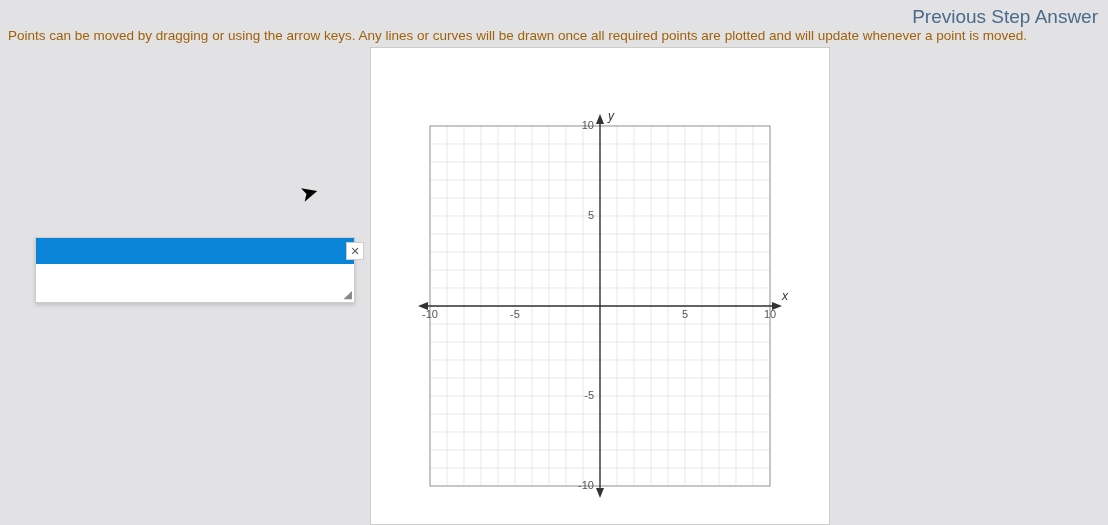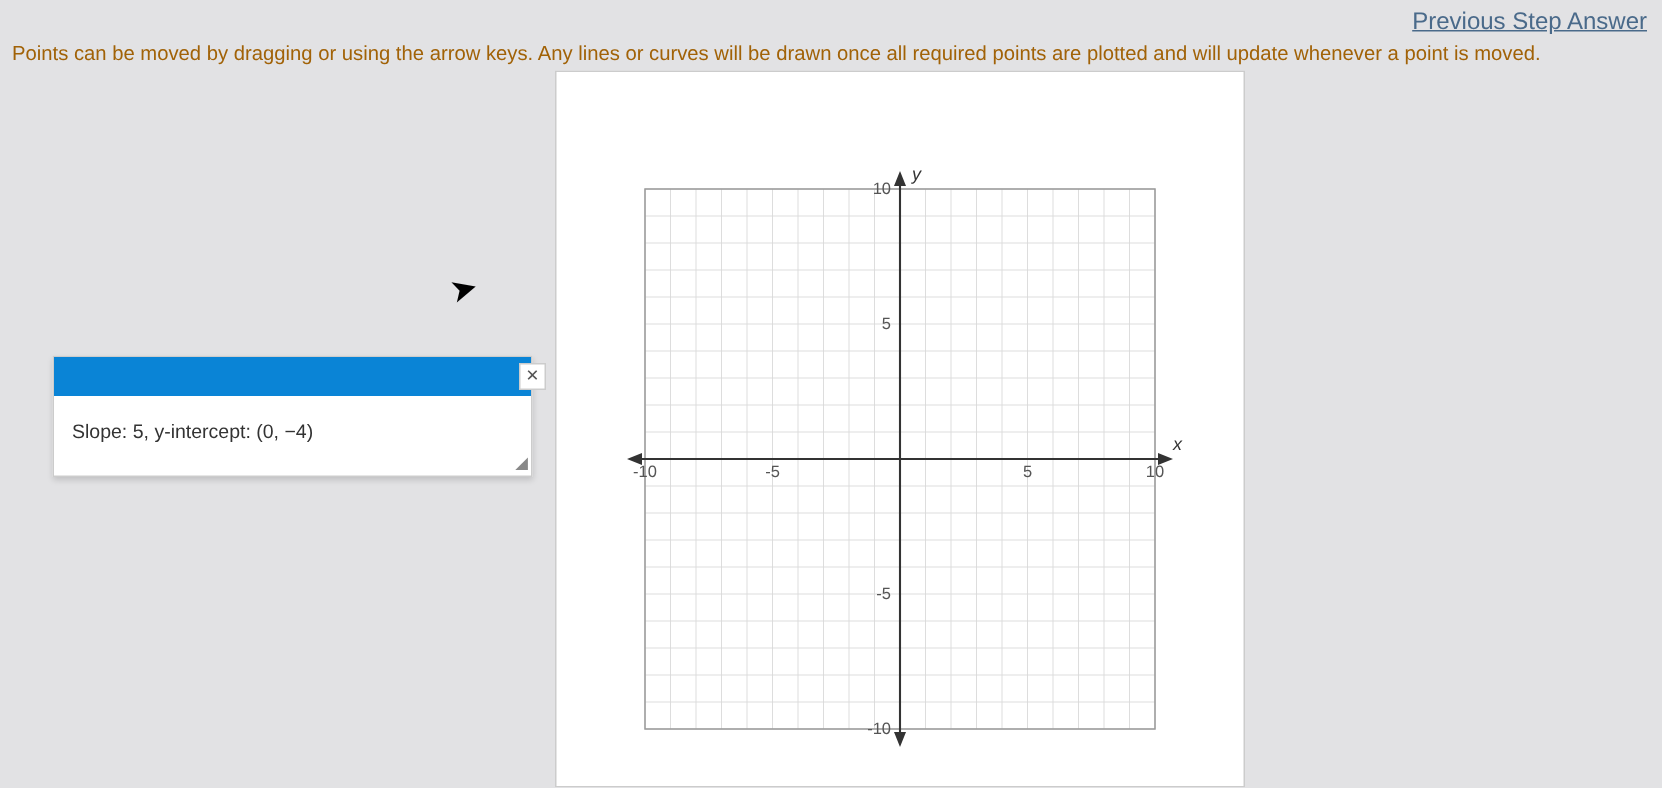--- a/index.html
+++ b/index.html
@@ -10,22 +10,21 @@
       height: 525px;
       position: relative;
       overflow: hidden;
       color: #333;
     }
     .prev-step {
       position: absolute;
       top: 6px;
       right: 10px;
       color: #4a6a8a;
-      font-size: 16px;
-      text-decoration: underline;
+      font-size: 19px;
     }
     .instructions {
       position: absolute;
       top: 28px;
       left: 8px;
       right: 8px;
       font-size: 13.5px;
       color: #a16207;
     }
     .zoom-btn {
@@ -113,21 +112,20 @@
 
 <button class="zoom-btn">Enable Zoom/Pan</button>
 
 <div class="cursor-icon">➤</div>
 
 <div class="card">
   <div class="card-header">
     <div class="close-x">✕</div>
   </div>
   <div class="card-body">
-    <span>Slope: 5, y-intercept: (0, −4)</span>
     <span class="resize-handle">◢</span>
   </div>
 </div>
 
 <div class="plot-wrap">
   <svg class="grid" id="grid-svg" width="380" height="400">
       <line x1="20" y1="380" x2="20" y2="20" stroke="#d9d9d9" stroke-width="0.6"></line>
       <line x1="37" y1="380" x2="37" y2="20" stroke="#d9d9d9" stroke-width="0.6"></line>
       <line x1="54" y1="380" x2="54" y2="20" stroke="#d9d9d9" stroke-width="0.6"></line>
       <line x1="71" y1="380" x2="71" y2="20" stroke="#d9d9d9" stroke-width="0.6"></line>

